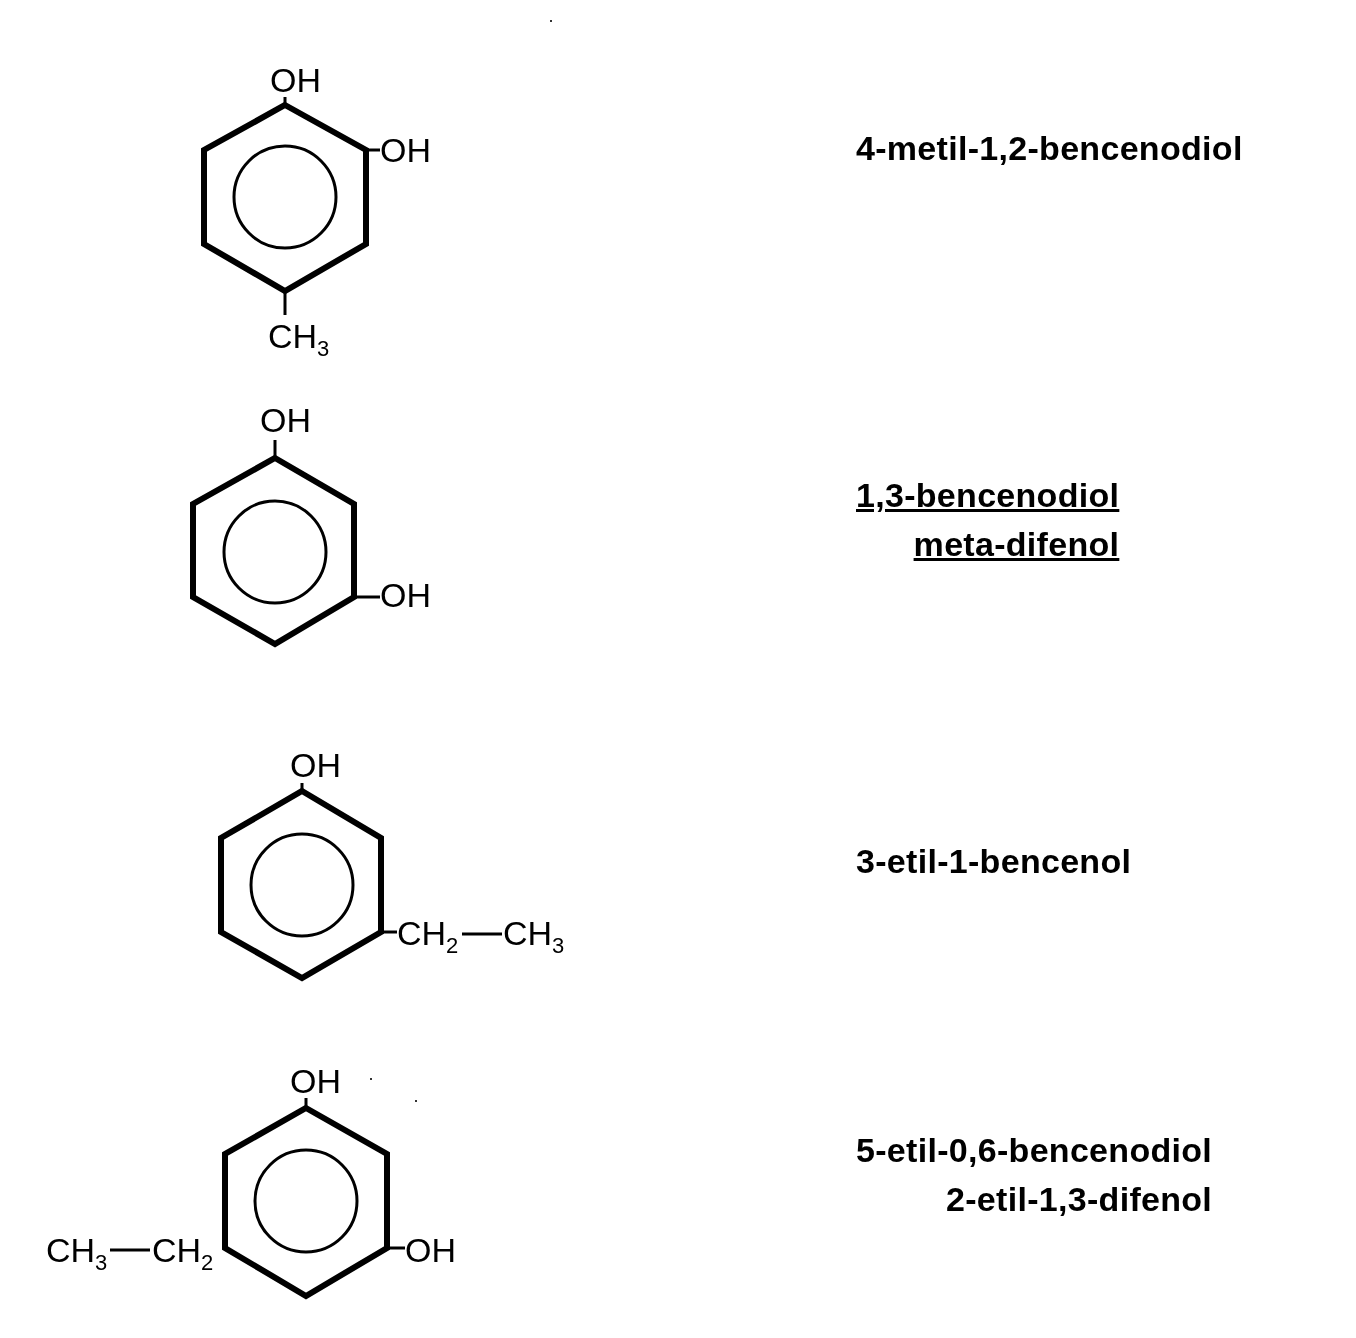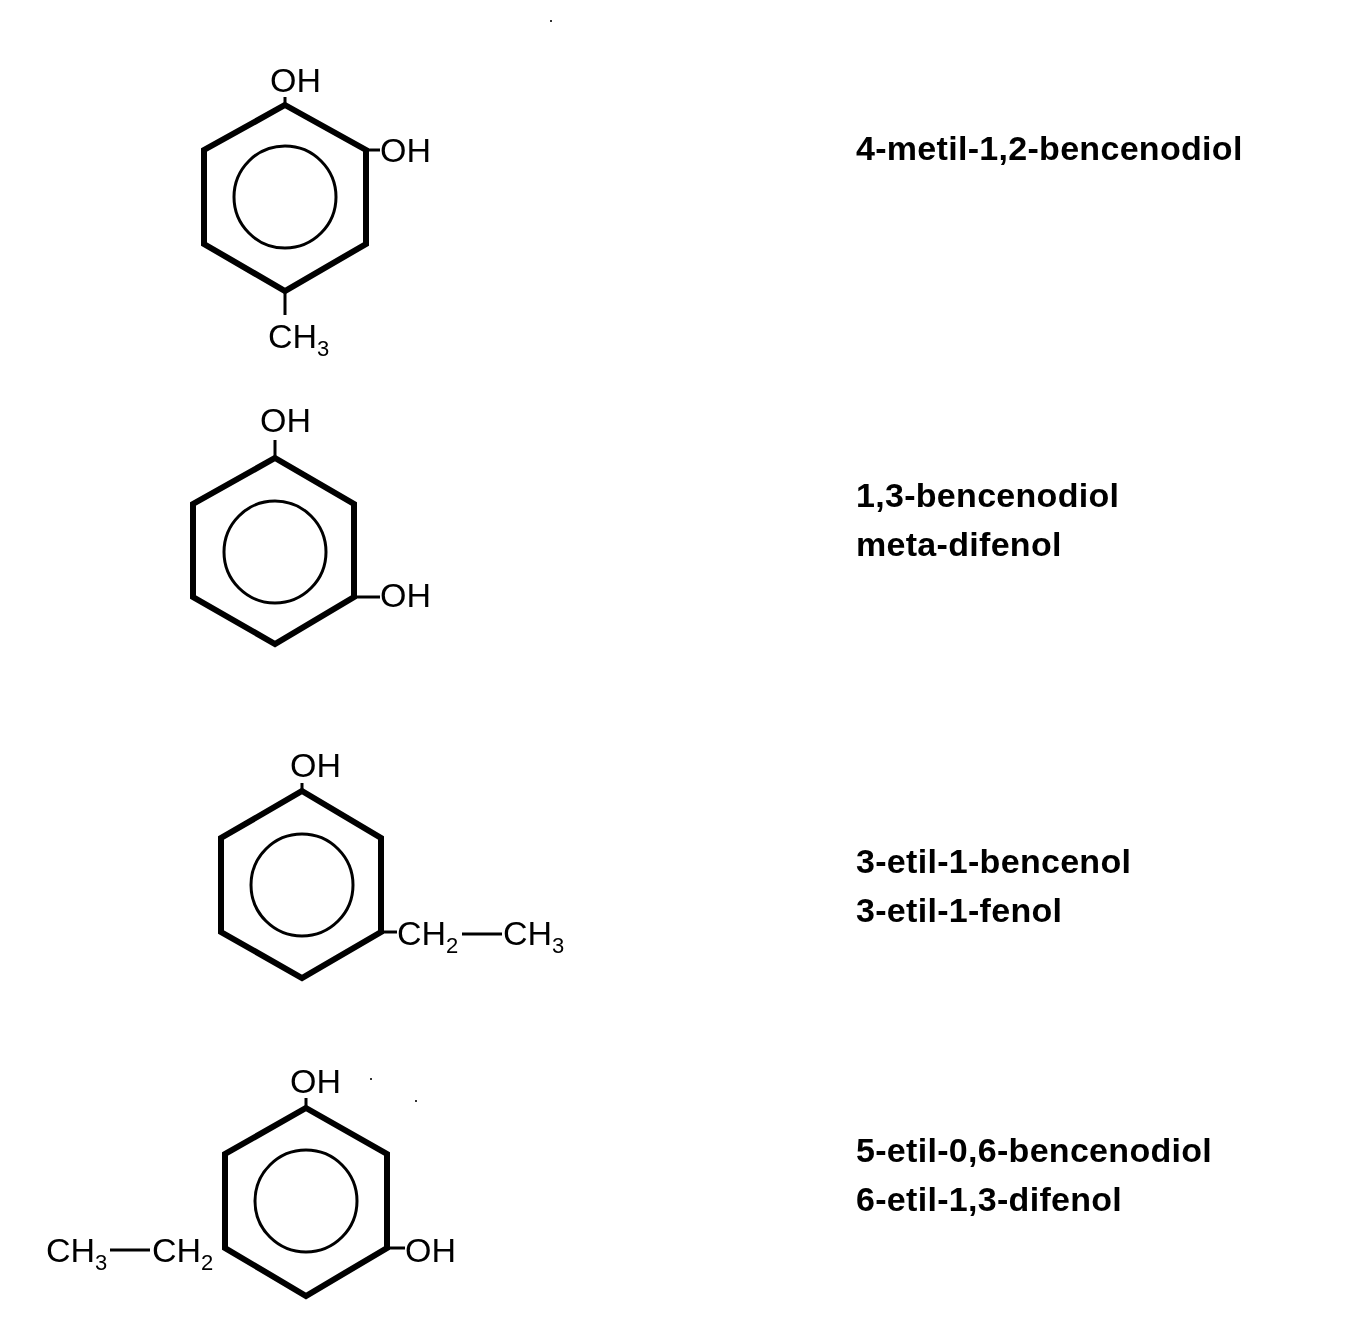--- a/index.html
+++ b/index.html
@@ -3,21 +3,21 @@
 <meta charset="utf-8">
 <style>
   html, body { margin: 0; padding: 0; background: #ffffff; }
   body { width: 1356px; height: 1338px; position: relative; overflow: hidden;
          font-family: "Liberation Sans", sans-serif; color: #000; }
   svg.mol { position: absolute; left: 0; top: 0; }
   .atom { font-family: "Liberation Sans", sans-serif; font-size: 34px; fill: #000; }
   .sub  { font-size: 22px; }
   .names { position: absolute; left: 856px; font-size: 34px; line-height: 49px;
            font-weight: bold; letter-spacing: 0.3px; }
-  .names div { white-space: nowrap; }
+  .names div { white-space: nowrap; text-align: right; }
   .speck { position: absolute; width: 2px; height: 2px; background: #333; }
 </style>
 </head>
 <body>
 
 <svg class="mol" width="1356" height="1338" viewBox="0 0 1356 1338">
 
   <g>
     <polygon points="285,105 366,150 366,244 285,291 204,244 204,150" fill="none" stroke="#000" stroke-width="6" stroke-linejoin="miter"></polygon>
     <circle cx="285" cy="197" r="51" fill="none" stroke="#000" stroke-width="3"></circle>
@@ -63,26 +63,25 @@
 </svg>
 
 <div class="speck" style="left:550px; top:20px;"></div>
 <div class="speck" style="left:370px; top:1078px;"></div>
 <div class="speck" style="left:415px; top:1100px;"></div>
 
 <div class="names" style="top:124px;">
   <div>4-metil-1,2-bencenodiol</div>
 </div>
 
-<div class="names" style="top:471px;">
+<div class="names" style="top:471px;text-decoration:underline;">
   <div>1,3-bencenodiol</div>
   <div>meta-difenol</div>
 </div>
 
 <div class="names" style="top:808px;margin-top:29px;">
   <div>3-etil-1-bencenol</div>
-  <div>3-etil-1-fenol</div>
 </div>
 
 <div class="names" style="top:1126px;">
   <div>5-etil-0,6-bencenodiol</div>
-  <div>6-etil-1,3-difenol</div>
+  <div>2-etil-1,3-difenol</div>
 </div>
 
 </body></html>

